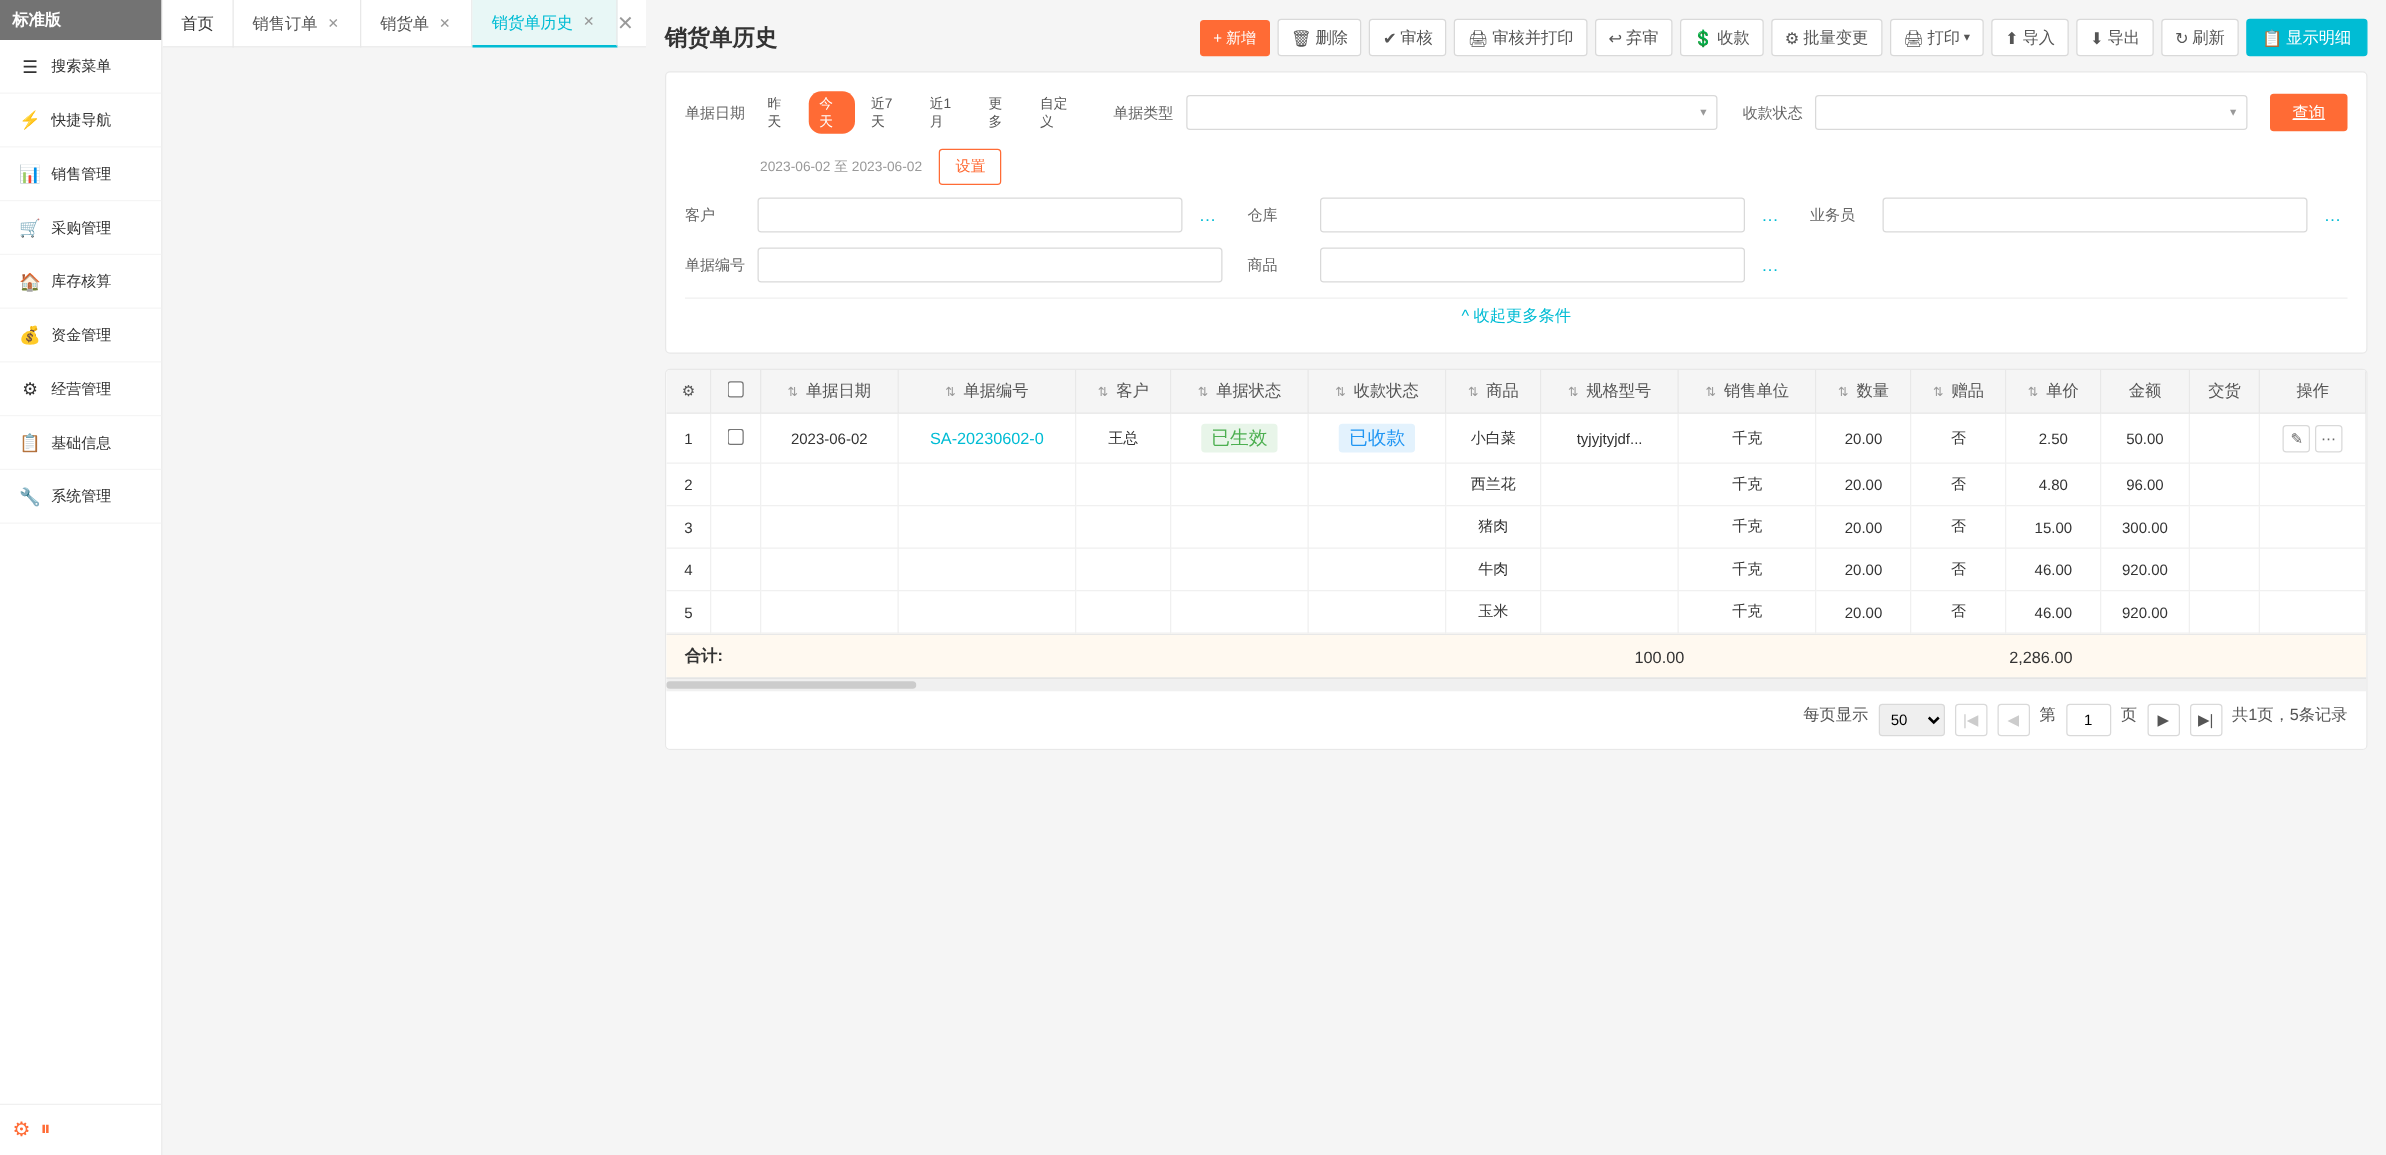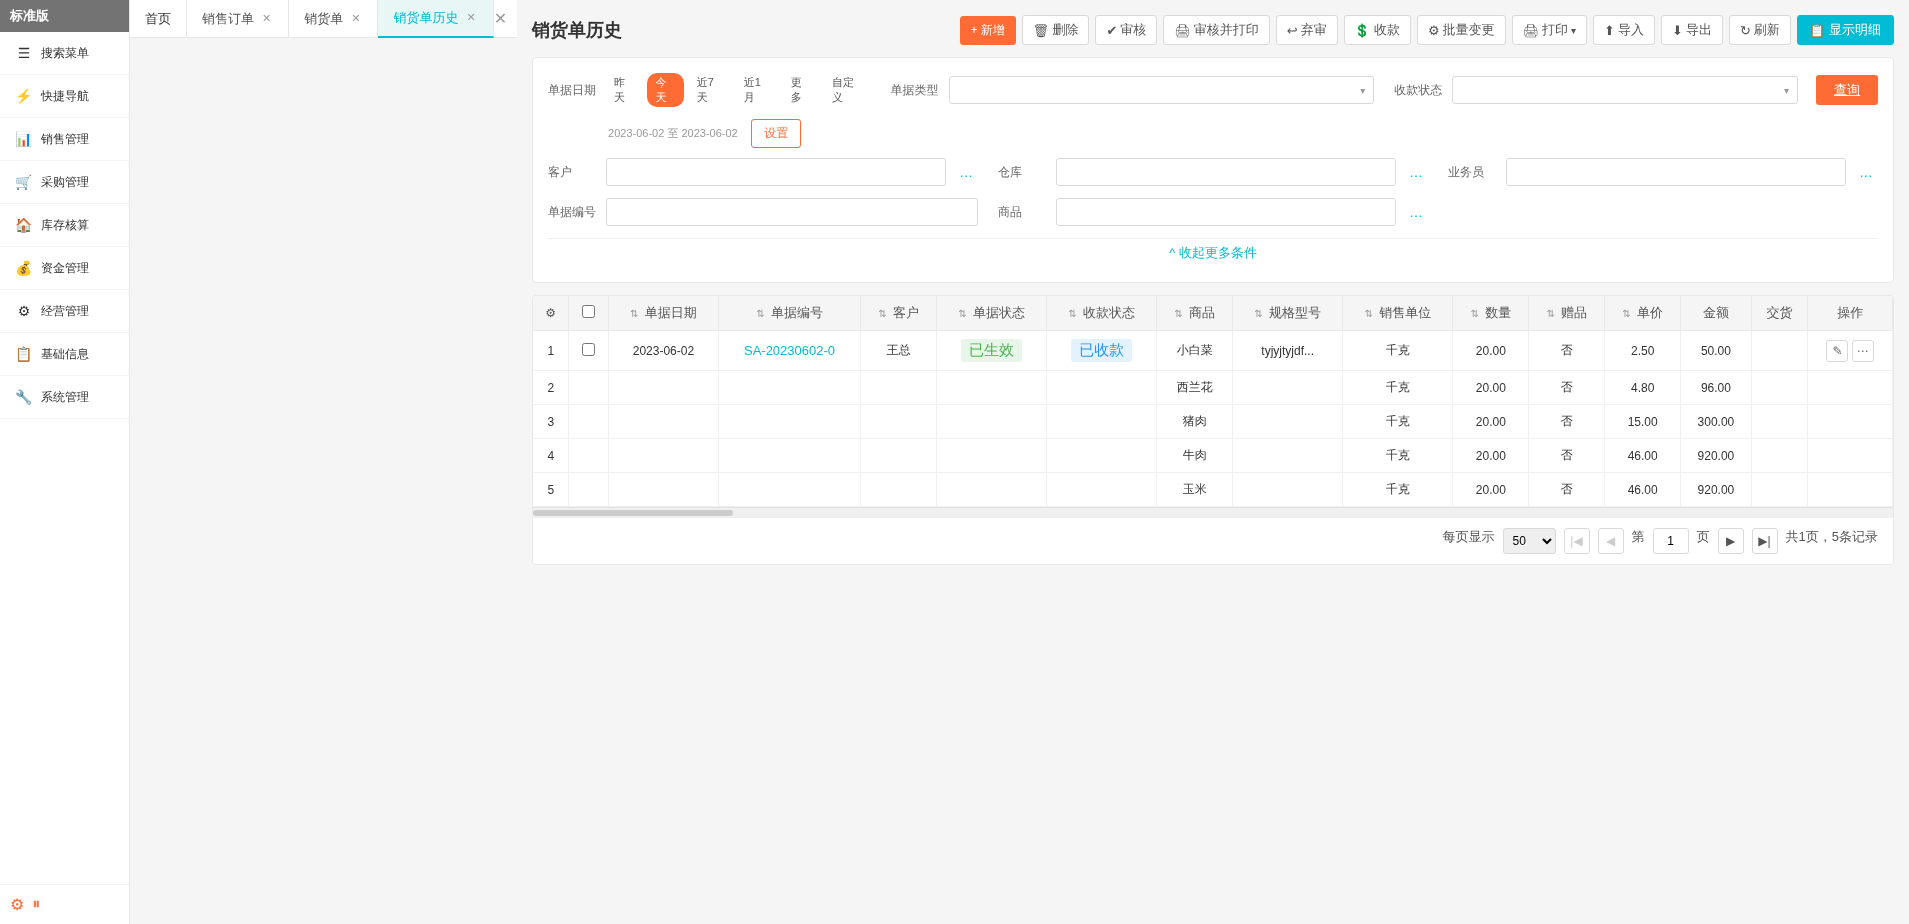--- a/index.html
+++ b/index.html
@@ -719,20 +719,26 @@
       <td>920.00</td>
       <td></td>
       <td>
         
       </td>
     </tr>
             </tbody>
         </table>
       </div>
 
+      <div class="table-footer">
+        <span class="total-label">合计:</span>
+        <span style="margin-left: auto; margin-right: 260px;">100.00</span>
+        <span style="margin-right: 100px;">2,286.00</span>
+        <span style="width:120px;"></span>
+      </div>
 
       <div style="height:10px; background:#f0f0f0; border-top:1px solid #e0e0e0; position:relative;">
         <div style="position:absolute; left:0; top:2px; width:200px; height:6px; background:#ccc; border-radius:3px;"></div>
       </div>
 
       <div class="pagination">
         <span>每页显示</span>
         <select class="page-select">
           <option value="50">50</option>
           <option value="100">100</option>

